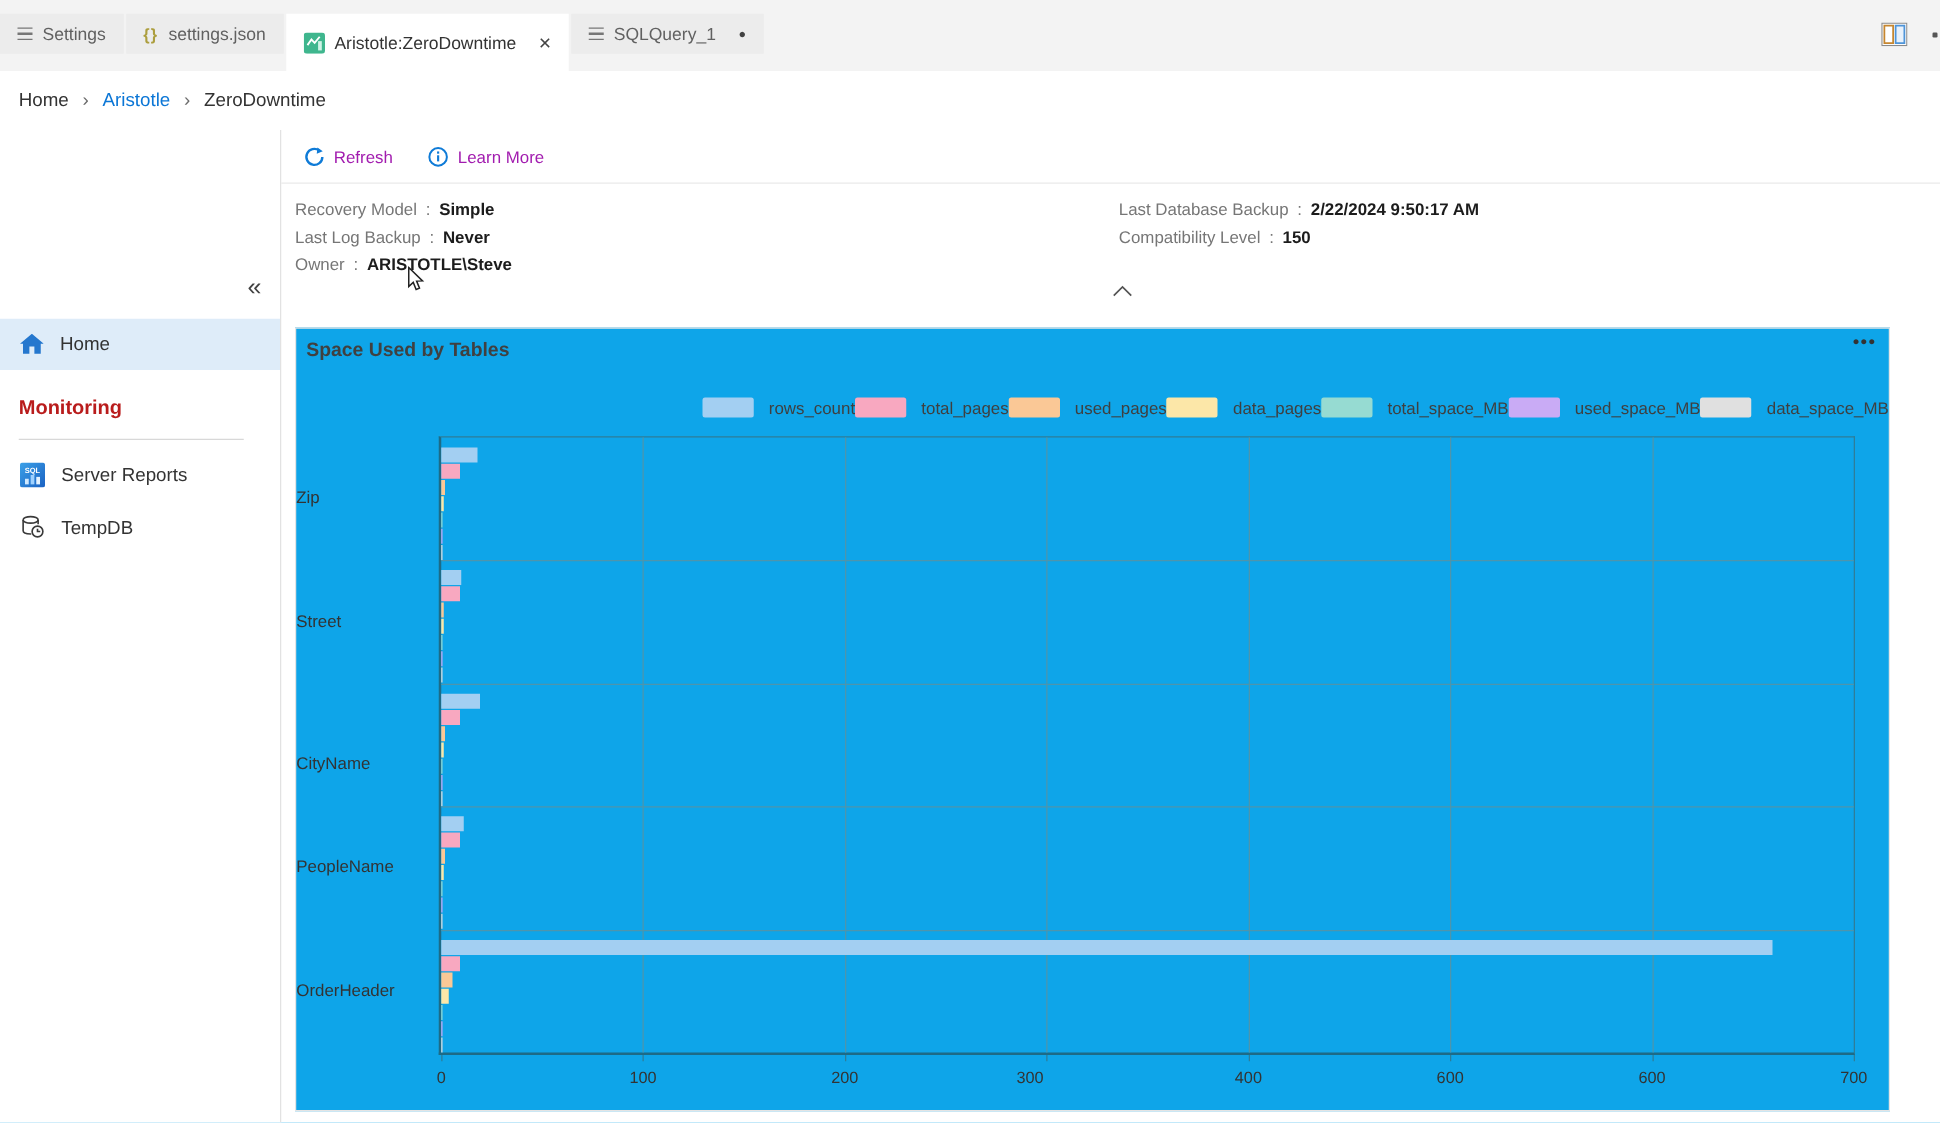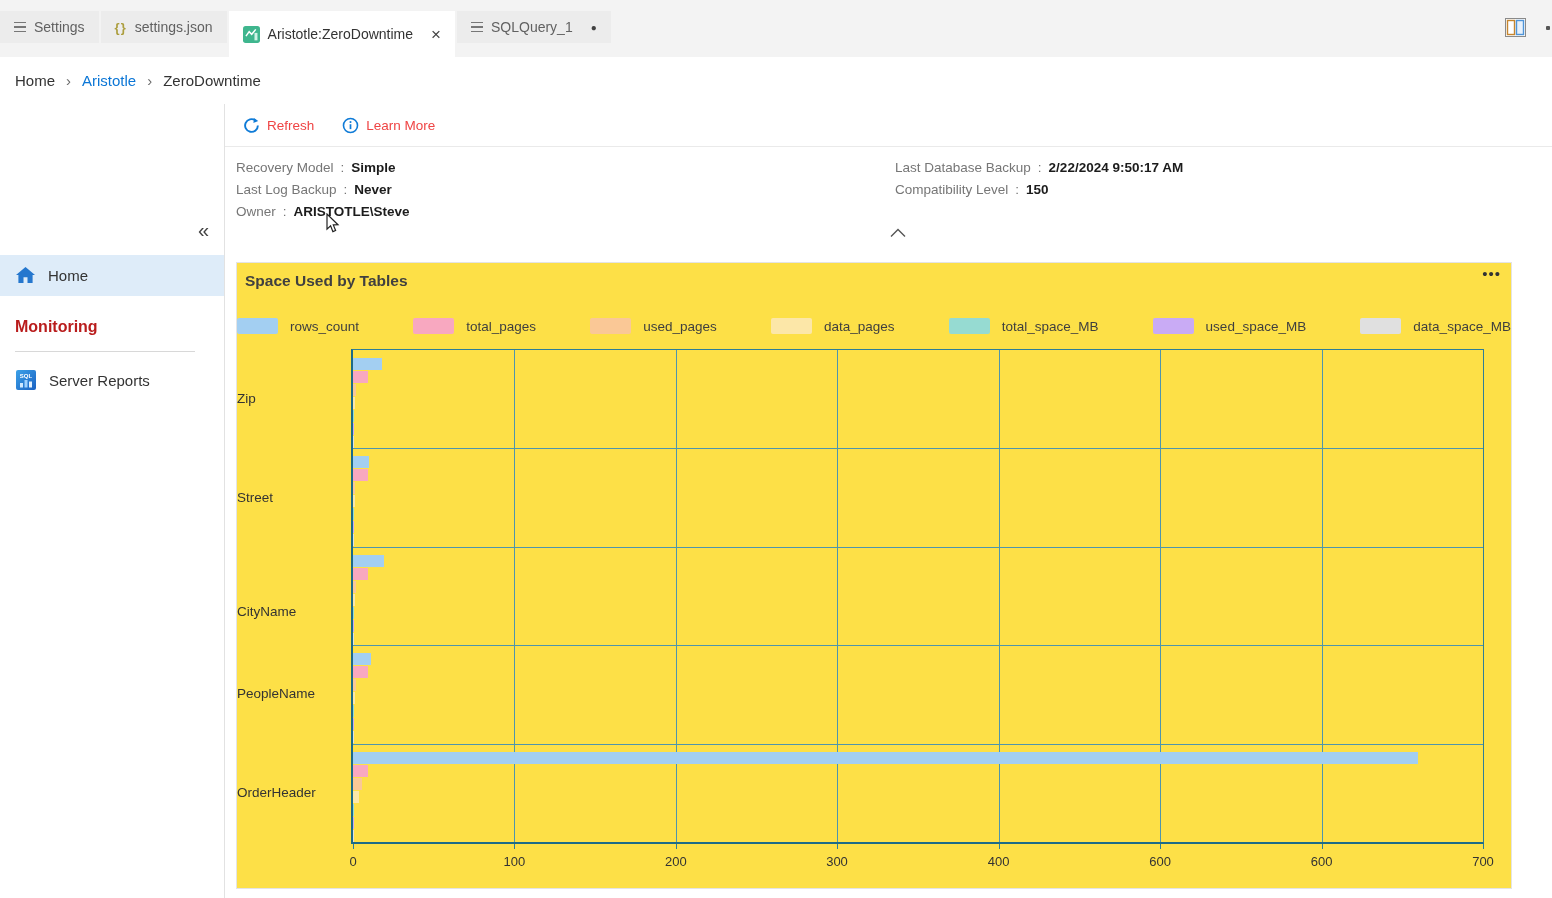--- a/index.html
+++ b/index.html
@@ -36,40 +36,40 @@
   .collapse-btn { position:absolute; left:198px; top:115px; font-size:20px; color:#424242; cursor:pointer; }
   .nav-item { position:absolute; left:0; width:224px; height:41px; display:flex; align-items:center;
     gap:13px; padding-left:16px; font-size:15px; color:#333; cursor:pointer; }
   .nav-item.selected { background:#DEECF9; }
   .section-title { position:absolute; left:15px; top:214px; font-size:16px; font-weight:700; color:#b91c1c; }
   .side-divider { position:absolute; left:15px; top:247px; width:180px; height:1px; background:#D8D8D8; }
 
   
   .toolbar { position:absolute; left:225px; top:104px; right:0; height:43px;
     border-bottom:1px solid #EAEAEA; display:flex; align-items:center; padding-left:18px; gap:28px; }
-  .tool-btn { display:flex; align-items:center; gap:7px; font-size:13.5px; color:#ef4444; cursor:pointer; }
+  .tool-btn { display:flex; align-items:center; gap:7px; font-size:13.5px; color:#a21caf; cursor:pointer; }
 
   .props-col { position:absolute; top:159px; font-size:13.5px; }
   .props-col .prop-row { margin-bottom:5px; line-height:17px; white-space:nowrap; }
   .plabel { color:#767676; }
   .pcolon { color:#767676; margin:0 7px; }
   .pvalue { color:#1c1c1c; font-weight:600; }
   .col-left { left:236px; }
   .col-right { left:895px; }
   .collapse-chevron { position:absolute; left:884px; top:228px; width:28px; height:16px;
     display:flex; justify-content:center; cursor:pointer; }
 
   
   .card { position:absolute; left:236px; top:262px; width:1276px; height:627px;
-    background:#fde047; border:1px solid #E4E4E4; }
+    background:#0ea5e9; border:1px solid #E4E4E4; }
   .card-title { position:absolute; left:8px; top:9px; font-size:15.5px; font-weight:600; color:#404040; }
   .card-more { position:absolute; right:10px; top:2px; font-size:15px; letter-spacing:1px;
     color:#333; cursor:pointer; }
-  .legend { position:absolute; left:0; top:55px; width:100%; display:flex; justify-content:space-between;
-    gap:12px; align-items:center; }
+  .legend { position:absolute; left:0; top:55px; width:100%; display:flex; justify-content:flex-end;
+    align-items:center; }
   .legend-item { display:flex; align-items:center; }
   .swatch { width:41px; height:16px; border-radius:2px; display:inline-block; }
   .legend-label { margin-left:12px; font-size:13.5px; color:#3f3f3f; }
 
   .plot { position:absolute; left:114px; top:86px; width:1133px; height:495px;
     border:1px solid #2E7D98; border-left:2px solid #1D6B87; border-bottom:2px solid #1D6B87; }
   .vgrid { position:absolute; top:0; bottom:0; width:1px; background:#4E95AC; }
   .hgrid { position:absolute; left:0; right:0; height:1px; background:#4E95AC; }
   .bar { position:absolute; left:0; height:12px; }
   .xaxis { position:absolute; left:0; top:0; width:100%; height:100%; pointer-events:none; }
@@ -158,20 +158,32 @@
         <rect width="20" height="20" rx="2" fill="url(#g1)"></rect>
         <text x="10" y="8" text-anchor="middle" font-size="6" font-weight="bold" fill="#FFFFFF" font-family="Liberation Sans, sans-serif">SQL</text>
         <rect x="4" y="13" width="3" height="4.5" fill="#CFE9FF"></rect>
         <rect x="8.5" y="10" width="3" height="7.5" fill="#9ED1FF"></rect>
         <rect x="13" y="11.5" width="3" height="6" fill="#E3F2FF"></rect>
       </svg>
     </span>
     <span>Server Reports</span>
   </div>
 
+  <div class="nav-item" style="top:300px;height:36px">
+    <span style="display:inline-flex">
+      <svg width="20" height="20" viewBox="0 0 20 20" fill="none" stroke="#3A3A3A" stroke-width="1.3">
+        <ellipse cx="8.5" cy="3.9" rx="6" ry="2.6"></ellipse>
+        <path d="M2.5 3.9 V12.6 C2.5 14.1 5.2 15.2 8.5 15.2 H9"></path>
+        <path d="M14.5 3.9 V7.4"></path>
+        <circle cx="14" cy="13.2" r="4.3"></circle>
+        <path d="M14 11 V13.2 H16.2"></path>
+      </svg>
+    </span>
+    <span>TempDB</span>
+  </div>
 </aside>
 
 <div class="toolbar">
   <div class="tool-btn">
     <span style="display:inline-flex">
       <svg width="17" height="17" viewBox="0 0 16 16">
         <path d="M14 8 A6 6 0 1 1 11.6 3.2" fill="none" stroke="#0F7BD7" stroke-width="1.8"></path>
         <path d="M10.3 0.9 L14.3 3.7 L9.8 5.6 Z" fill="#0F7BD7"></path>
       </svg>
     </span>
@@ -296,21 +308,21 @@
       <div class="bar" style="top: 479.6px; width: 0.161429px; background: rgb(224, 224, 224);"></div>
     </div>
   <div class="xaxis" id="xaxis">
       <div class="xtick" style="left: 116px;"></div>
       <div class="xlabel" style="left: 116px;">0</div>
       <div class="xtick" style="left: 277.429px;"></div>
       <div class="xlabel" style="left: 277.429px;">100</div>
       <div class="xtick" style="left: 438.857px;"></div>
       <div class="xlabel" style="left: 438.857px;">200</div>
       <div class="xtick" style="left: 600.286px;"></div>
-      <div class="xlabel" style="left: 600px;">300</div>
+      <div class="xlabel" style="left: 587px;">300</div>
       <div class="xtick" style="left: 761.714px;"></div>
       <div class="xlabel" style="left: 761.714px;">400</div>
       <div class="xtick" style="left: 923.143px;"></div>
       <div class="xlabel" style="left: 923.143px;">600</div>
       <div class="xtick" style="left: 1084.57px;"></div>
       <div class="xlabel" style="left: 1084.57px;">600</div>
       <div class="xtick" style="left: 1246px;"></div>
       <div class="xlabel" style="left: 1246px;">700</div>
     </div>
   <div class="ylabels" id="ylabels">

